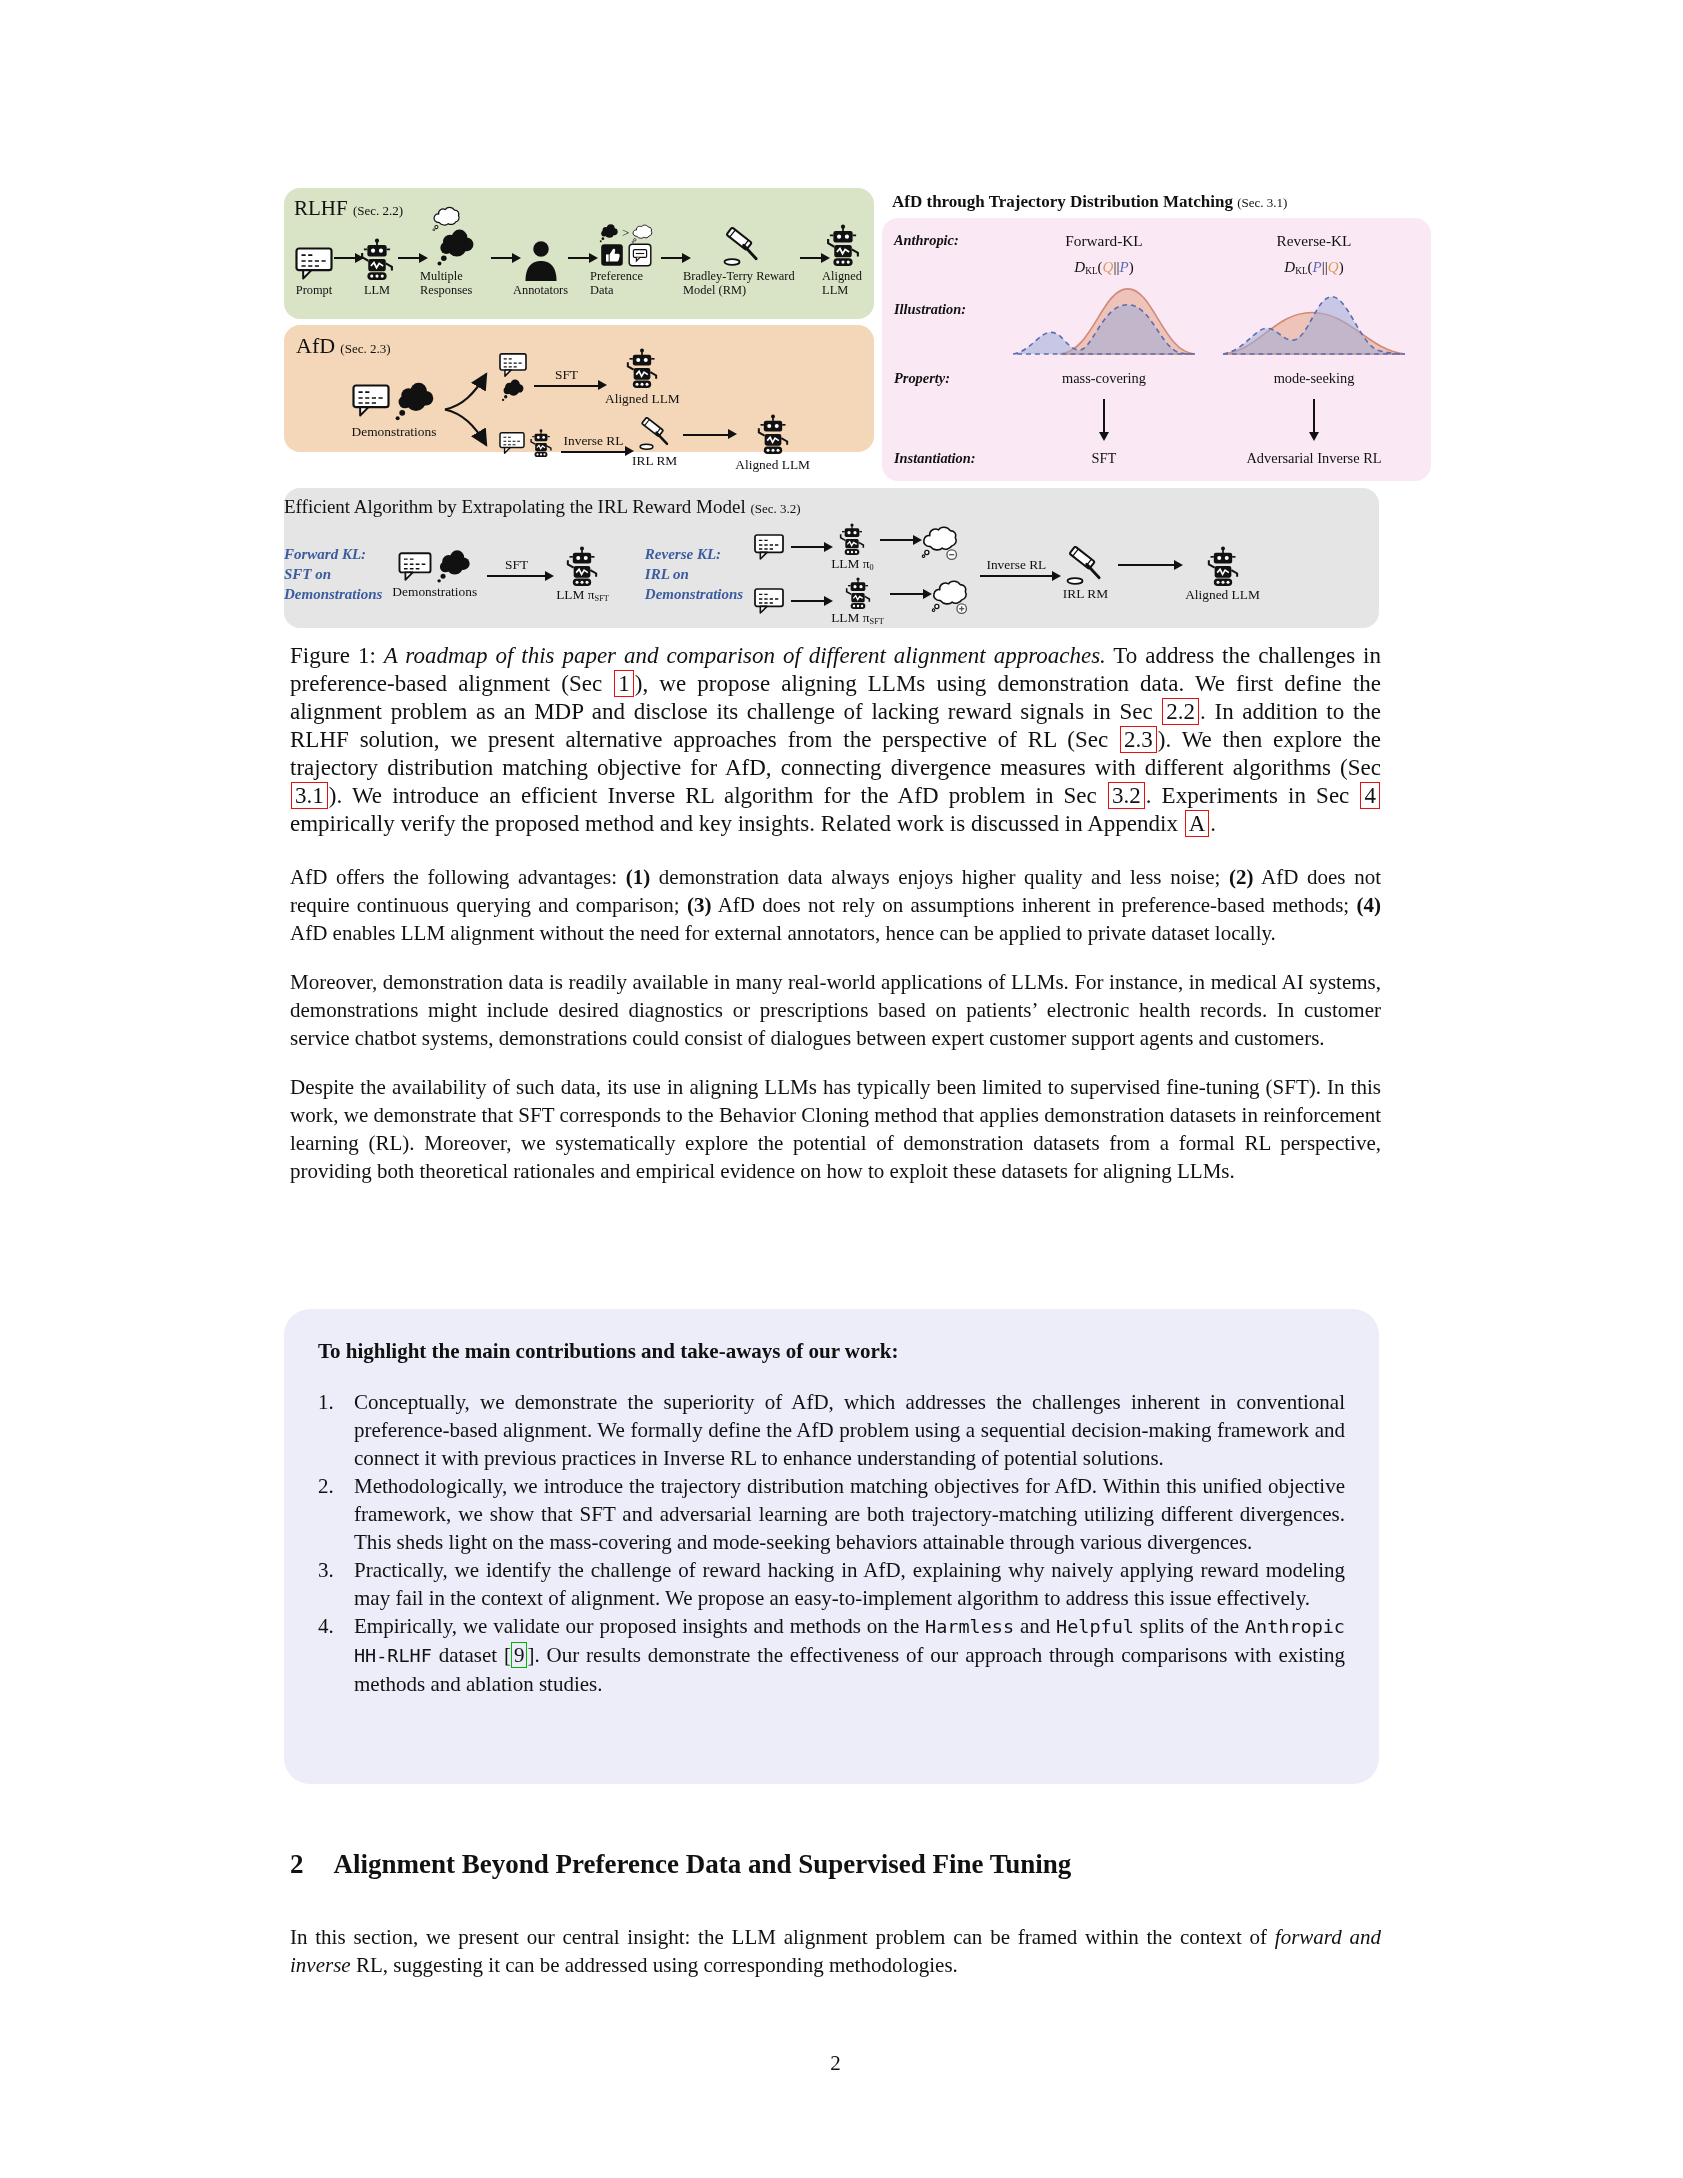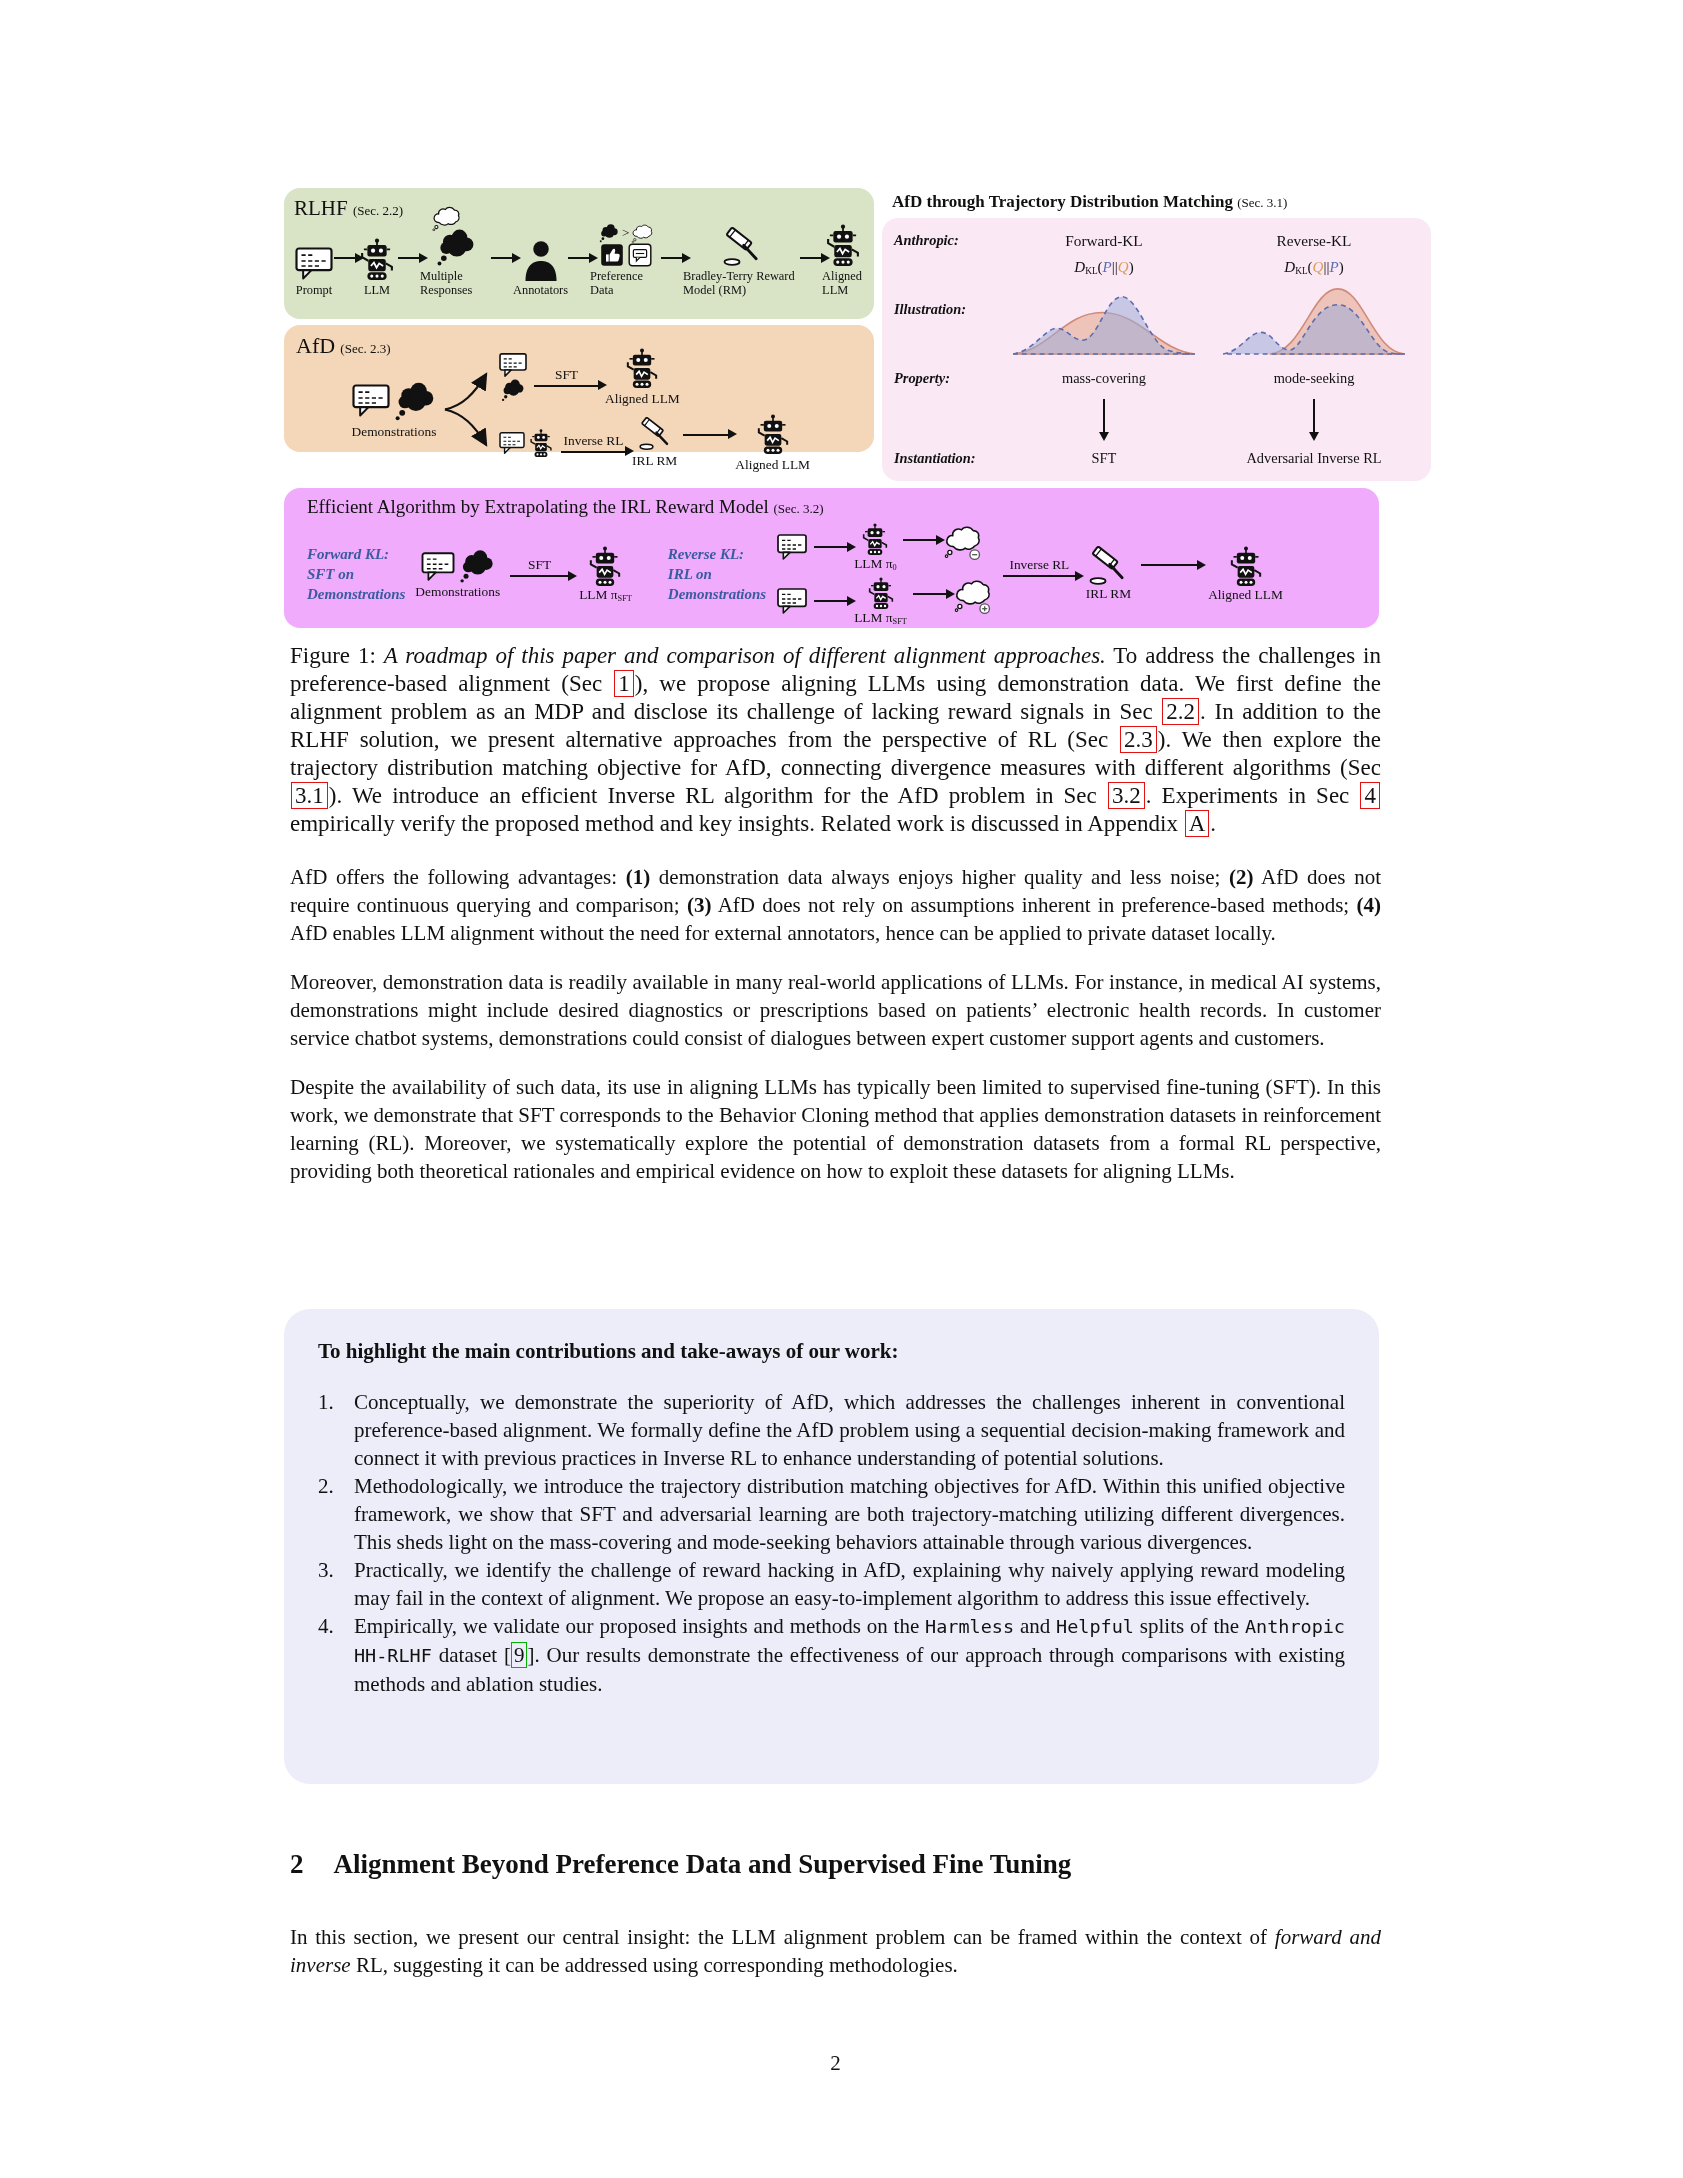--- a/index.html
+++ b/index.html
@@ -10,21 +10,21 @@
   .figure { position:absolute; left:284px; top:188px; width:1095px; }
   .fig-grid { display:grid; grid-template-columns:590px 1fr; column-gap:8px; }
   .fig-header { font-weight:bold; font-size:17px; padding:4px 6px 6px 10px; white-space:nowrap; }
   .fig-header .sec-small { font-weight:normal; font-size:13px; }
   .panel { border-radius:16px; position:relative; }
   .panel-title { font-size:21px; }
   .panel-title .pt-sec { font-size:13px; }
   .panel.green  { background:#d9e3c6; height:131px; padding:8px 10px; margin-bottom:6px; }
   .panel.orange { background:#f4d6b8; height:127px; padding:8px 10px; }
   .panel.pink   { background:#fae9f5; height:263px; padding:10px 12px; }
-  .panel.blue   { background:#f0abfc; height:140px; margin-top:7px; padding:8px 23px; }
+  .panel.blue   { background:#e5e5e5; height:140px; margin-top:7px; padding:8px 0; }
 
   .flow { display:flex; align-items:flex-end; }
   .fitem { display:flex; flex-direction:column; align-items:center; justify-content:flex-end; }
   .flabel { font-size:12.4px; line-height:1.1; margin-top:3px; }
   .icon { display:flex; align-items:center; justify-content:center; }
   .harrow { height:2.2px; background:#111; width:var(--w,26px); position:relative; flex-shrink:0; }
   .harrow::after { content:''; position:absolute; right:-8px; top:-4.3px;
       border-left:9px solid #111; border-top:5.2px solid transparent; border-bottom:5.2px solid transparent; }
   .arrow-mid { margin-bottom:38px; }
   .arrow-wrap { display:flex; flex-direction:column; align-items:center; }
@@ -354,31 +354,31 @@
           <span class="sec-small">(Sec. 3.1)</span>
         </div>
         <div class="panel pink">
           <div class="match-grid">
             <div class="mlabel">Anthropic:</div>
             <div class="mval big">Forward-KL</div>
             <div class="mval big">Reverse-KL</div>
 
             <div class="mlabel">Illustration:</div>
             <div>
+              <div class="formula"><span class="rt-cal">D</span><span class="rt-sub">KL</span>(<span class="rt-Q">Q</span>||<span class="rt-P">P</span>)</div>
+              <svg class="plot" width="210" height="83" viewBox="0 0 200 84">
+                <path d="M55 78 C 88 76 98 12 124 12 C 150 12 160 76 192 78 Z" fill="#ecbfb2" fill-opacity="0.9" stroke="#d08a78" stroke-width="1.6"></path>
+                <path d="M8 78 C 26 75 34 56 46 56 C 58 56 62 72 74 74 C 88 76 98 28 124 28 C 148 28 158 74 178 77 C 184 78 188 78 192 78 Z" fill="#9fadd8" fill-opacity="0.55" stroke="#5b6bb0" stroke-width="1.6" stroke-dasharray="5 4"></path>
+              </svg>
+            </div>
+            <div>
               <div class="formula"><span class="rt-cal">D</span><span class="rt-sub">KL</span>(<span class="rt-P">P</span>||<span class="rt-Q">Q</span>)</div>
               <svg class="plot" width="210" height="83" viewBox="0 0 200 84">
                 <path d="M8 78 C 45 74 60 36 98 36 C 136 36 155 74 192 78 Z" fill="#ecbfb2" fill-opacity="0.9" stroke="#d08a78" stroke-width="1.6"></path>
                 <path d="M8 78 C 30 74 40 52 52 52 C 63 52 68 64 78 64 C 94 64 102 20 118 20 C 134 20 146 66 164 74 C 174 77 184 78 192 78 Z" fill="#9fadd8" fill-opacity="0.55" stroke="#5b6bb0" stroke-width="1.6" stroke-dasharray="5 4"></path>
-              </svg>
-            </div>
-            <div>
-              <div class="formula"><span class="rt-cal">D</span><span class="rt-sub">KL</span>(<span class="rt-Q">Q</span>||<span class="rt-P">P</span>)</div>
-              <svg class="plot" width="210" height="83" viewBox="0 0 200 84">
-                <path d="M55 78 C 88 76 98 12 124 12 C 150 12 160 76 192 78 Z" fill="#ecbfb2" fill-opacity="0.9" stroke="#d08a78" stroke-width="1.6"></path>
-                <path d="M8 78 C 26 75 34 56 46 56 C 58 56 62 72 74 74 C 88 76 98 28 124 28 C 148 28 158 74 178 77 C 184 78 188 78 192 78 Z" fill="#9fadd8" fill-opacity="0.55" stroke="#5b6bb0" stroke-width="1.6" stroke-dasharray="5 4"></path>
               </svg>
             </div>
 
             <div class="mlabel">Property:</div>
             <div class="mval">mass-covering</div>
             <div class="mval">mode-seeking</div>
 
             <div></div>
             <div>
                 <div class="varrow"></div>

